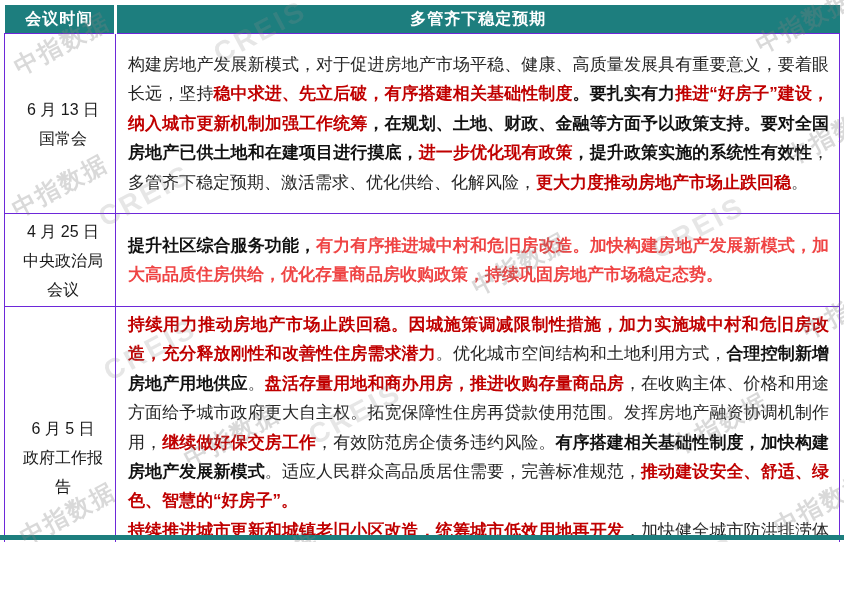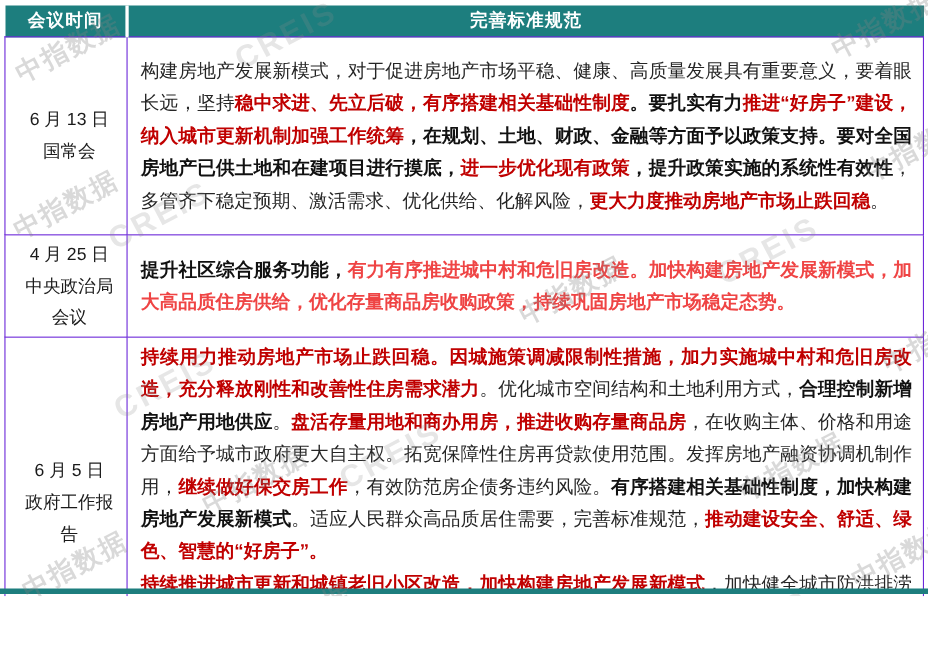--- a/index.html
+++ b/index.html
@@ -76,21 +76,21 @@
 <div class="page">
 
   <table class="policy">
     <colgroup>
         <col style="width:111px">
         <col>
       </colgroup>
     <thead>
       <tr>
         <th class="time-h">会议时间</th>
-        <th>完善标准规范</th>
+        <th>多管齐下稳定预期</th>
       </tr>
     </thead>
     <tbody id="tbody">
         <tr style="height: 180px;">
           <td class="time-cell">6 月 13 日
 国常会</td>
           <td class="content-cell">
             <p><span class="seg-n">构建房地产发展新模式，对于促进房地产市场平稳、健康、高质量发展具有重要意义，要着眼长远，坚持</span><span class="seg-r" style="color: rgb(192, 0, 0);">稳中求进、先立后破，有序搭建相关基础性制度</span><span class="seg-b">。要扎实有力</span><span class="seg-r" style="color: rgb(192, 0, 0);">推进“好房子”建设，纳入城市更新机制加强工作统筹</span><span class="seg-b">，在规划、土地、财政、金融等方面予以政策支持。要对全国房地产已供土地和在建项目进行摸底，</span><span class="seg-r" style="color: rgb(192, 0, 0);">进一步优化现有政策</span><span class="seg-b">，提升政策实施的系统性有效性</span><span class="seg-n">，多管齐下稳定预期、激活需求、优化供给、化解风险，</span><span class="seg-r" style="color: rgb(192, 0, 0);">更大力度推动房地产市场止跌回稳</span><span class="seg-n">。</span></p>
           </td>
         </tr>
@@ -101,21 +101,21 @@
           <td class="content-cell">
             <p><span class="seg-b">提升社区综合服务功能，</span><span class="seg-r" style="color: #ef4444;">有力有序推进城中村和危旧房改造。加快构建房地产发展新模式，加大高品质住房供给，优化存量商品房收购政策，持续巩固房地产市场稳定态势。</span></p>
           </td>
         </tr>
         <tr style="height: 294px;">
           <td class="time-cell">6 月 5 日
 政府工作报
 告</td>
           <td class="content-cell">
             <p><span class="seg-r" style="color: rgb(192, 0, 0);">持续用力推动房地产市场止跌回稳。因城施策调减限制性措施，加力实施城中村和危旧房改造，充分释放刚性和改善性住房需求潜力</span><span class="seg-n">。优化城市空间结构和土地利用方式，</span><span class="seg-b">合理控制新增房地产用地供应</span><span class="seg-n">。</span><span class="seg-r" style="color: rgb(192, 0, 0);">盘活存量用地和商办用房，推进收购存量商品房</span><span class="seg-n">，在收购主体、价格和用途方面给予城市政府更大自主权。拓宽保障性住房再贷款使用范围。发挥房地产融资协调机制作用，</span><span class="seg-r" style="color: rgb(192, 0, 0);">继续做好保交房工作</span><span class="seg-n">，有效防范房企债务违约风险。</span><span class="seg-b">有序搭建相关基础性制度，加快构建房地产发展新模式</span><span class="seg-n">。适应人民群众高品质居住需要，完善标准规范，</span><span class="seg-r" style="color: rgb(192, 0, 0);">推动建设安全、舒适、绿色、智慧的“好房子”。</span></p>
-            <p><span class="seg-r" style="color: rgb(192, 0, 0);">持续推进城市更新和城镇老旧小区改造，加快构建房地产发展新模式</span><span class="seg-n">，加快健全城市防洪排涝体系，加强燃气、给排水、热力、地下管廊等建设和协同管理。发展数字化、智能化基础设施，完善无障碍适老化配套设施，提升社区综合服务功能，打造宜居、韧性、智慧城市。</span></p>
+            <p><span class="seg-r" style="color: rgb(192, 0, 0);">持续推进城市更新和城镇老旧小区改造，统筹城市低效用地再开发</span><span class="seg-n">，加快健全城市防洪排涝体系，加强燃气、给排水、热力、地下管廊等建设和协同管理。发展数字化、智能化基础设施，完善无障碍适老化配套设施，提升社区综合服务功能，打造宜居、韧性、智慧城市。</span></p>
           </td>
         </tr>
       </tbody>
   </table>
 
   <div class="wm-layer" id="wm-layer">
       <div class="wm wm-cn" style="left: 10px; top: 28px;">中指数据</div>
       <div class="wm wm-en" style="left: 210px; top: 16px;">CREIS</div>
       <div class="wm wm-cn" style="left: 752px; top: 6px;">中指数据</div>
       <div class="wm wm-cn" style="left: 8px; top: 170px;">中指数据</div>

